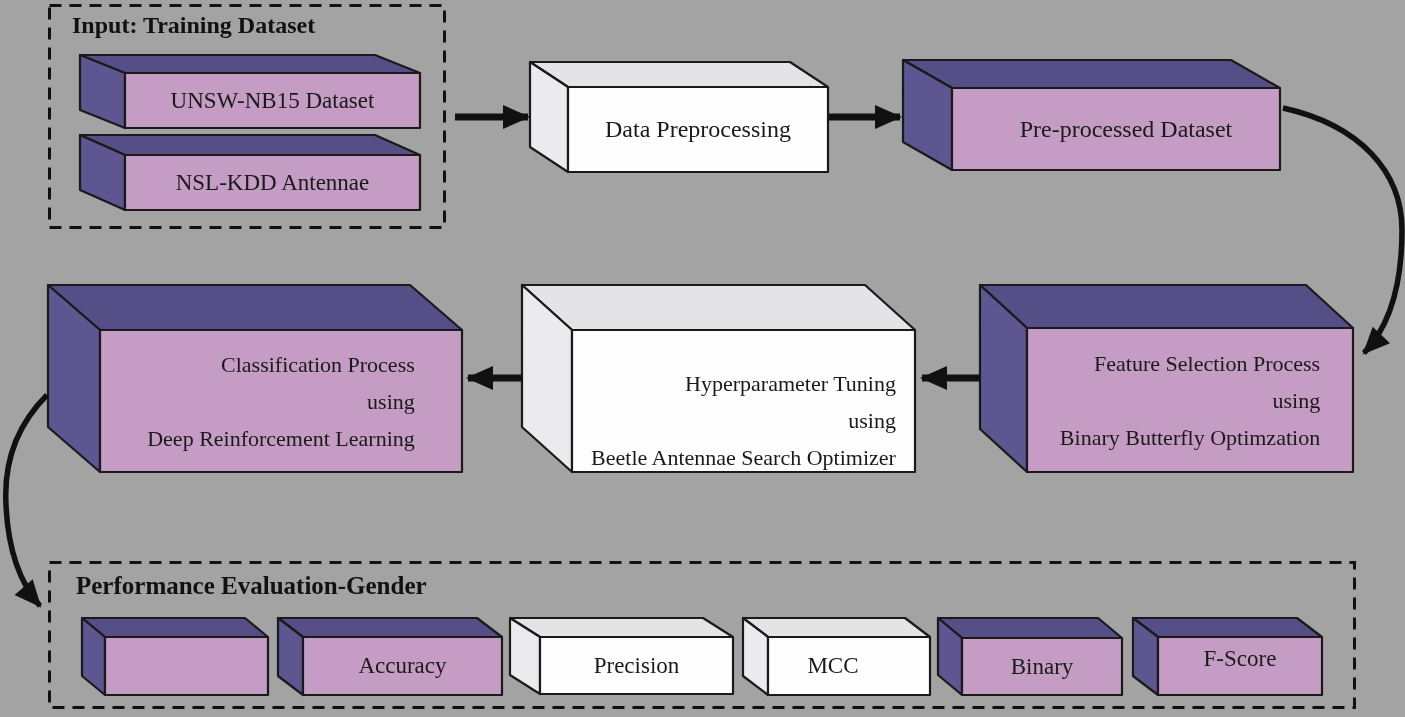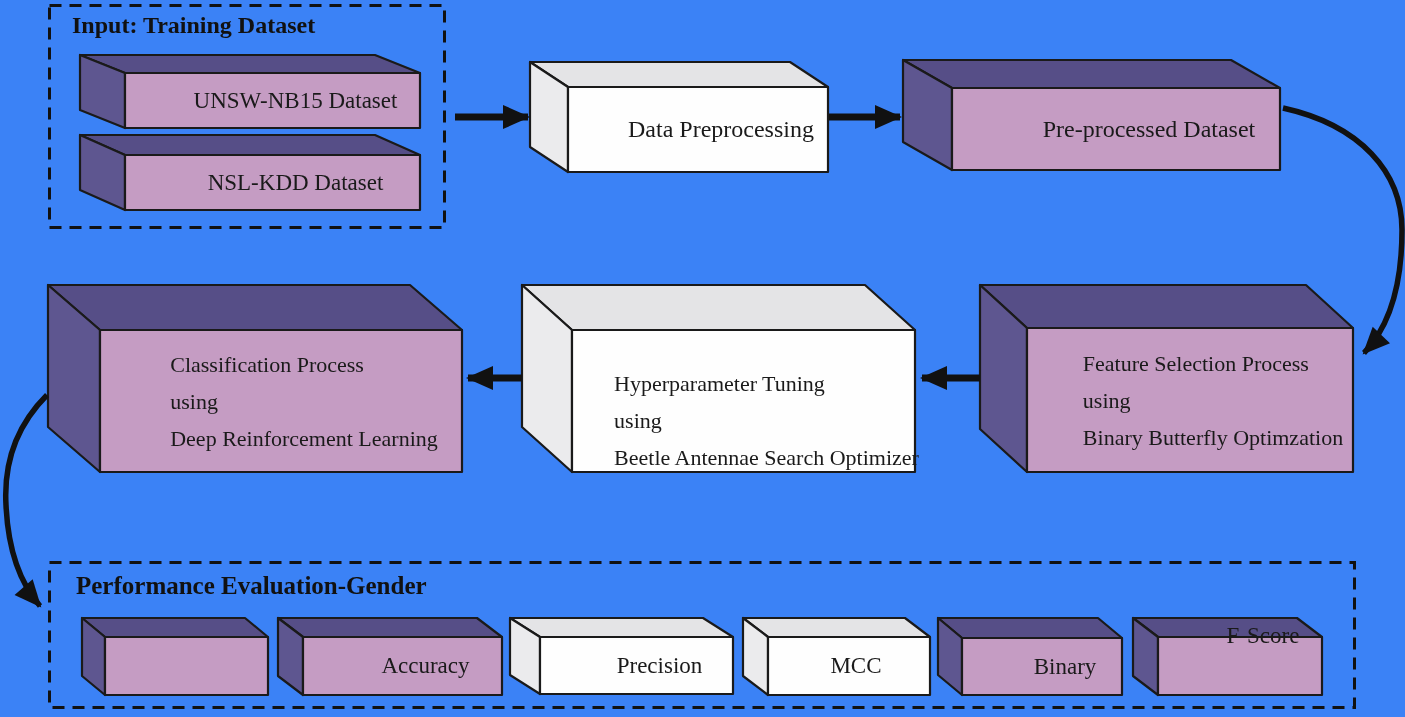--- a/index.html
+++ b/index.html
@@ -9,21 +9,21 @@
     --purple-top:#564e87;
     --purple-side:#5e5690;
     --white-front:#fefefe;
     --gray-top:#e4e4e6;
     --gray-side:#ebebed;
   }
   html,body{margin:0;padding:0;background:#ffffff;}
   .canvas{
     position:relative;
     width:1405px;height:717px;
-    background:#3b82f6;
+    background:#a3a3a3;
     font-family:"Liberation Serif","DejaVu Serif",serif;
     color:var(--ink);
     overflow:hidden;
   }
   .diagram-svg{position:absolute;left:0;top:0;}
 
   
   .f-pink{fill:var(--pink-front);}
   .f-ptop{fill:var(--purple-top);}
   .f-pside{fill:var(--purple-side);}
@@ -32,25 +32,24 @@
   .f-gside{fill:var(--gray-side);}
   .face{stroke:var(--ink);stroke-width:2.2;stroke-linejoin:round;}
   .dashed-border{fill:none;stroke:#111;stroke-width:3;stroke-dasharray:12 8;}
   .arrow-shaft{fill:none;stroke:var(--arrow);stroke-width:7;}
   .arrow-curve{fill:none;stroke:var(--arrow);stroke-width:5.5;}
 
   
   .box-label{
     position:absolute;
     display:flex;align-items:center;justify-content:center;
-    text-align:left;
+    text-align:right;
     white-space:pre-line;
     line-height:1.35;
     color:var(--ink);
-    margin-left:23px;
   }
   .lbl-lg{font-size:24px;}
   .lbl-md{font-size:23px;}
   .lbl-multi{font-size:22px;line-height:37px;}
   .group-title{
     position:absolute;
     font-weight:bold;
     color:#111;
   }
   .title-input{left:72px;top:12px;font-size:24px;}
@@ -154,31 +153,31 @@
     <path class="arrow-curve" d="M1283,108 C1360,125 1402,172 1402,230 C1402,286 1390,326 1364,353" marker-end="url(#ah)"></path>
     <path class="arrow-shaft" d="M980,378 L922,378" marker-end="url(#ah)"></path>
     <path class="arrow-shaft" d="M522,378 L468,378" marker-end="url(#ah)"></path>
     <path class="arrow-curve" d="M47,395 C12,430 4,470 6,505 C8,550 20,583 40,606" marker-end="url(#ah)"></path>
   </svg>
 
   <div class="group-title title-input">Input: Training Dataset</div>
   <div class="group-title title-perf">Performance Evaluation-Gender</div>
 
   <div class="box-label lbl-md" style="left:125px;top:73px;width:295px;height:55px;">UNSW-NB15 Dataset</div>
-  <div class="box-label lbl-md" style="left:125px;top:155px;width:295px;height:55px;">NSL-KDD Dataset</div>
+  <div class="box-label lbl-md" style="left:125px;top:155px;width:295px;height:55px;">NSL-KDD Antennae</div>
   <div class="box-label lbl-lg" style="left:568px;top:87px;width:260px;height:85px;">Data Preprocessing</div>
   <div class="box-label lbl-lg" style="left:952px;top:88px;width:348px;height:82px;">Pre-processed Dataset</div>
   <div class="box-label lbl-multi" style="left:1027px;top:328px;width:326px;height:144px;">Feature Selection Process
 using
 Binary Butterfly Optimzation</div>
   <div class="box-label lbl-multi" style="left:572px;top:330px;width:343px;height:180px;border-radius:21px;">Hyperparameter Tuning
 using
 Beetle Antennae Search Optimizer</div>
   <div class="box-label lbl-multi" style="left:100px;top:330px;width:362px;height:142px;">Classification Process
 using
 Deep Reinforcement Learning</div>
   <div class="box-label lbl-md" style="left:303px;top:637px;width:199px;height:58px;">Accuracy</div>
   <div class="box-label lbl-md" style="left:540px;top:637px;width:193px;height:57px;">Precision</div>
   <div class="box-label lbl-md" style="left:768px;top:637px;width:130px;height:58px;">MCC</div>
   <div class="box-label lbl-md" style="left:962px;top:638px;width:160px;height:57px;">Binary</div>
-  <div class="box-label lbl-md" style="left:1158px;top:614px;width:164px;height:44px;">F-Score</div>
+  <div class="box-label lbl-md" style="left:1158px;top:637px;width:164px;height:44px;">F-Score</div>
 
 </div>
 
 </body></html>

